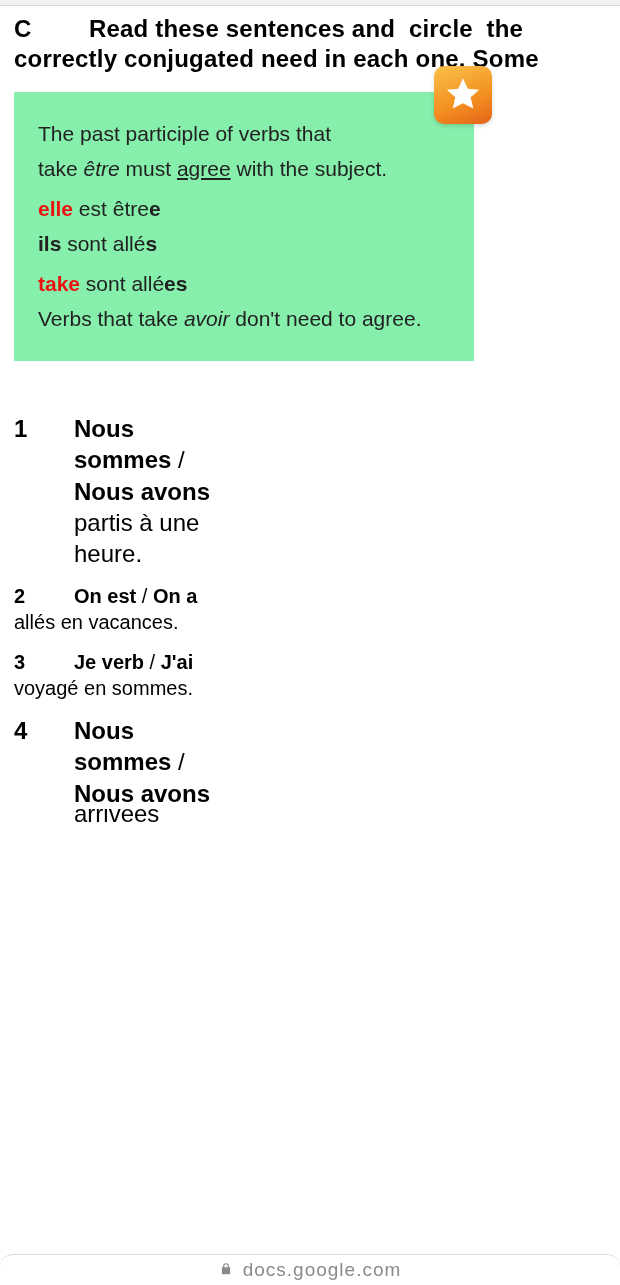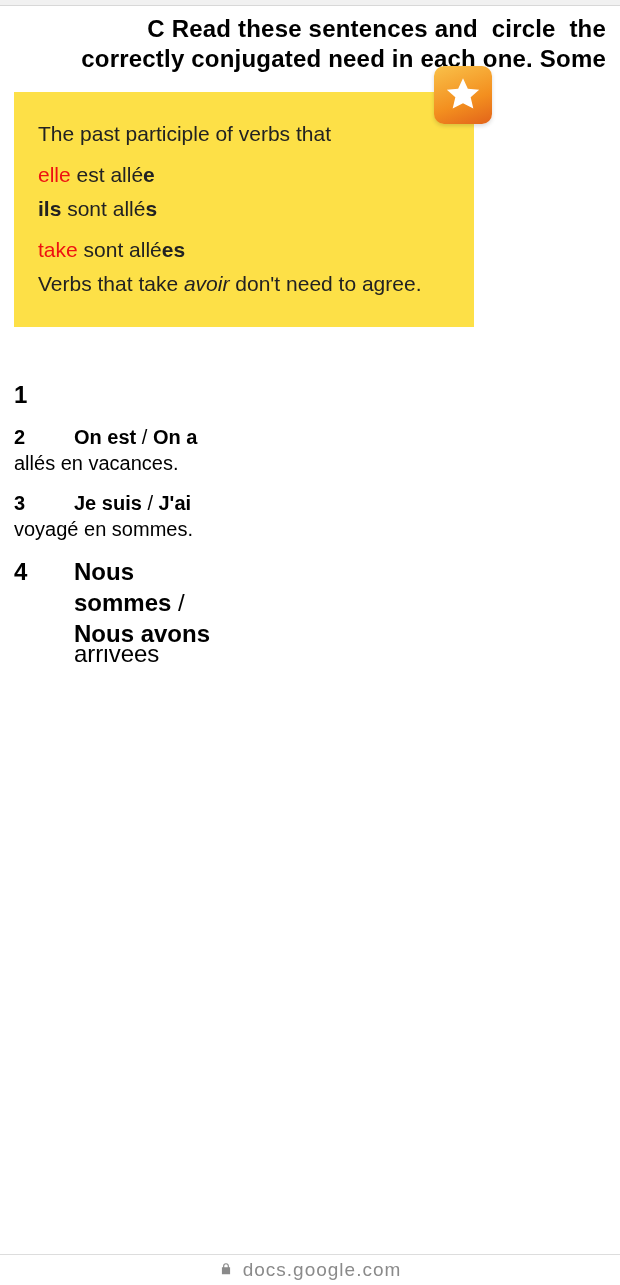--- a/index.html
+++ b/index.html
@@ -20,26 +20,25 @@
     padding: 8px 14px 0 14px;
     height: 1248px;
     overflow: hidden;
     position: relative;
   }
   .header-text {
     font-size: 24px;
     font-weight: bold;
     line-height: 1.25;
     letter-spacing: 0.2px;
-    text-align: right;
   }
   .header-text .label { display:inline-block; width:68px; }
   .header-text .em { font-style: italic; }
   .yellow-box {
-    background: #fde047;
+    background: #86efac;
     margin-top: 18px;
     padding: 24px 24px 24px 24px;
     position: relative;
     width: 460px;
     font-size: 21px;
     line-height: 1.55;
     color: #222;
   }
   .star-badge {
     position: absolute;
@@ -50,21 +49,21 @@
     border-radius: 10px;
     background: linear-gradient(160deg, #f9c14a 0%, #f38f1f 60%, #e2631a 100%);
     box-shadow: 0 2px 4px rgba(0,0,0,0.15);
     display: flex;
     align-items: center;
     justify-content: center;
   }
   .star-badge svg { width: 40px; height: 40px; }
   .yb-line { margin: 2px 0; }
   .yb-em { font-style: italic; }
-  .yb-red { color: #e11; font-weight: normal; }
+  .yb-red { color: #e11; font-weight: bold; }
   .yb-b { font-weight: bold; }
   .yb-u { text-decoration: underline; }
 
   .list {
     margin-top: 52px;
     font-size: 24px;
     line-height: 1.3;
     width: 210px;
   }
   .item { margin-bottom: 14px; display:flex; }
@@ -87,20 +86,21 @@
     height: 31px;
     background: #fff;
     border-top: 1px solid #ddd;
     display: flex;
     align-items: center;
     justify-content: center;
     color: #8a8a8a;
     font-size: 19px;
     gap: 10px;
     overflow: hidden;
+    border-radius: 13px;
   }
   .lock-icon svg { width: 14px; height: 14px; }
   .cutoff {
     color: #000000;
     font-size: 24px;
     width:150px;
     overflow:hidden;
     height:18px;
     line-height:0.4;
   }
@@ -124,48 +124,58 @@
 
   <div class="yellow-box">
     <div class="star-badge">
       <svg viewBox="0 0 24 24">
           <path fill="#fff" d="M12 2l2.9 6.2 6.8.6-5.1 4.6 1.6 6.7L12 16.9 5.8 20.1l1.6-6.7L2.3 8.8l6.8-.6L12 2z"></path>
         </svg>
     </div>
     <div class="yb-line">
       <span>The past participle of verbs that</span>
     </div>
+    <div class="yb-line">
+      <span>take</span>
+      <span class="yb-em">être</span>
+      <span>must</span>
+      <span class="yb-u">agree</span>
+      <span>with the subject.</span>
+    </div>
     <div class="yb-line" style="margin-top:8px">
-      <span class="yb-red">elle</span><span> est allé</span><span class="yb-b">e</span>
+      <span class="yb-red">elle</span><span> est être</span><span class="yb-b">e</span>
     </div>
     <div class="yb-line" style="margin-top:1px">
       <span class="yb-b">ils</span><span> sont allé</span><span class="yb-b">s</span>
     </div>
     <div class="yb-line" style="margin-top:8px">
       <span class="yb-red">take</span><span> sont allé</span><span class="yb-b">es</span>
     </div>
     <div class="yb-line" style="margin-top:0">
       <span>Verbs that take</span>
       <span class="yb-em">avoir</span>
       <span>don't need to agree.</span>
     </div>
   </div>
 
   <div class="list">
 
     <div class="item">
       <div class="num">1</div>
+      <div class="content" style="width:110px">
+        <span class="bold">Nous sommes</span><span> / </span><span class="bold">Nous avons</span><span> partis à une heure.</span>
+      </div>
     </div>
 
     <div class="item2row">
       <span class="num" style="display:inline-block;width:60px">2</span><span class="bold">On est</span><span> / </span><span class="bold">On a</span><span> allés en vacances.</span>
     </div>
 
     <div class="item3row">
-      <span class="num" style="display:inline-block;width:60px">3</span><span class="bold">Je suis</span><span> / </span><span class="bold">J'ai</span><span> voyagé en sommes.</span>
+      <span class="num" style="display:inline-block;width:60px">3</span><span class="bold">Je verb</span><span> / </span><span class="bold">J'ai</span><span> voyagé en sommes.</span>
     </div>
 
     <div class="item">
       <div class="num">4</div>
       <div class="content" style="width:110px">
         <span class="bold">Nous sommes</span><span> / </span><span class="bold">Nous avons</span>
         <div class="cutoff">arrivées</div>
       </div>
     </div>
 

